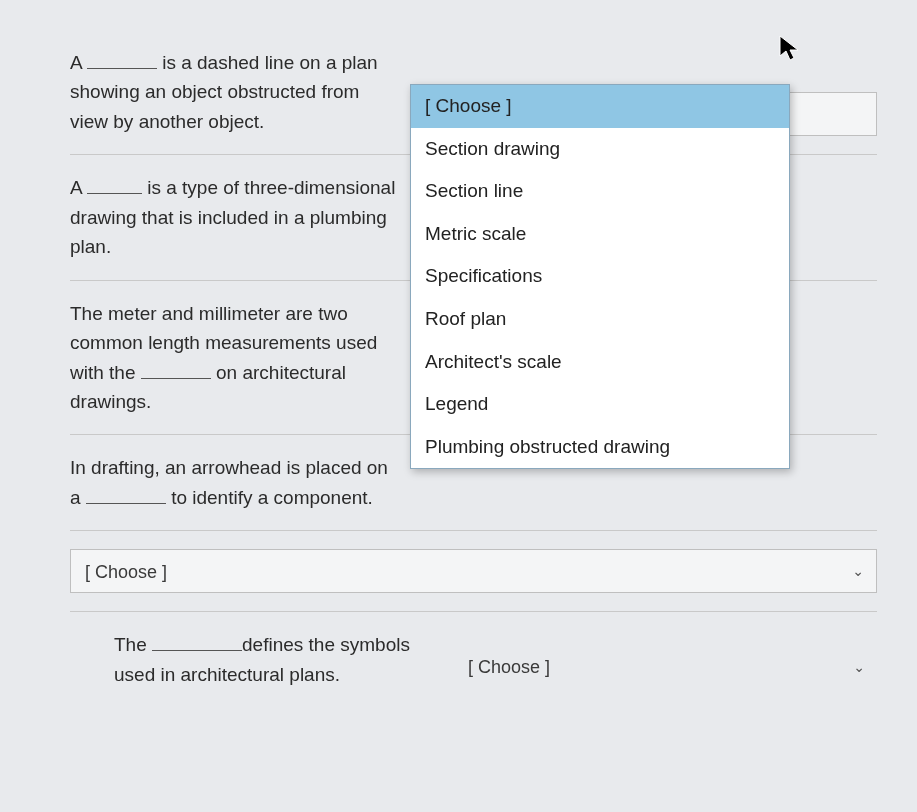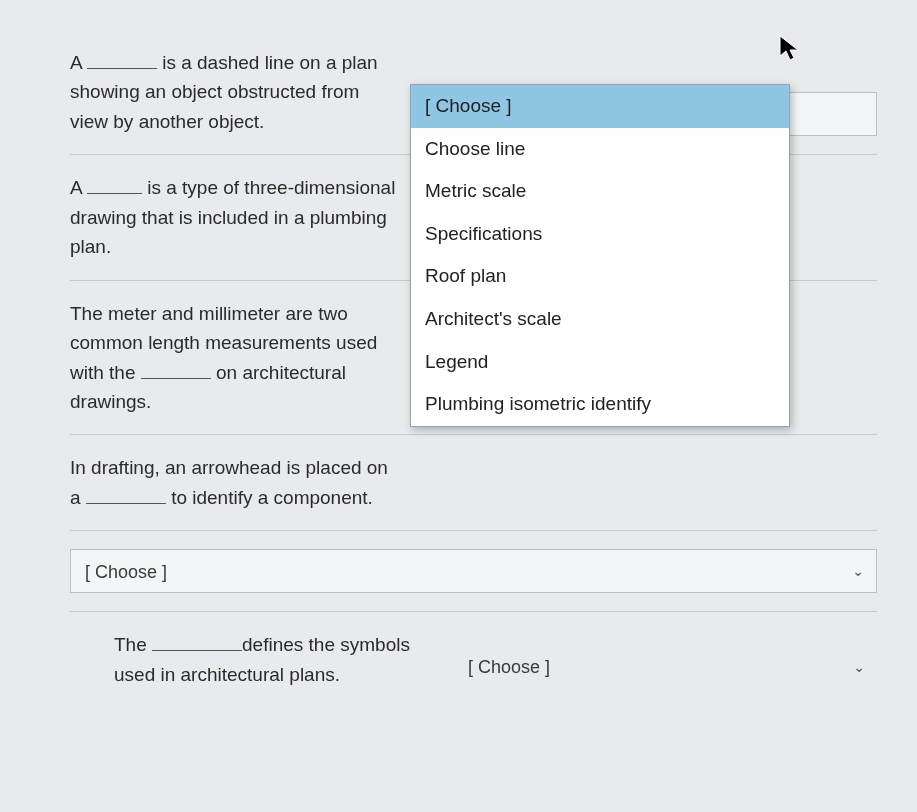--- a/index.html
+++ b/index.html
@@ -105,27 +105,28 @@
     </div>
     <div class="answer">
       <div class="select-box">
         <span>[ Choose ]</span>
       </div>
     </div>
   </div>
 
   <div class="dropdown">
     <div class="opt hl">[ Choose ]</div>
-    <div class="opt">Choose line</div>
+    <div class="opt">Section drawing</div>
+    <div class="opt">Section line</div>
     <div class="opt">Metric scale</div>
     <div class="opt">Specifications</div>
     <div class="opt">Roof plan</div>
     <div class="opt">Architect's scale</div>
     <div class="opt">Legend</div>
-    <div class="opt">Plumbing isometric identify</div>
+    <div class="opt">Plumbing obstructed drawing</div>
   </div>
 
   <div class="row">
     <div class="question">
       <span>A </span><span class="blank w55"></span><span> is a type of three-dimensional drawing that is included in a plumbing plan.</span>
     </div>
     <div class="answer"></div>
   </div>
 
   <div class="row">

